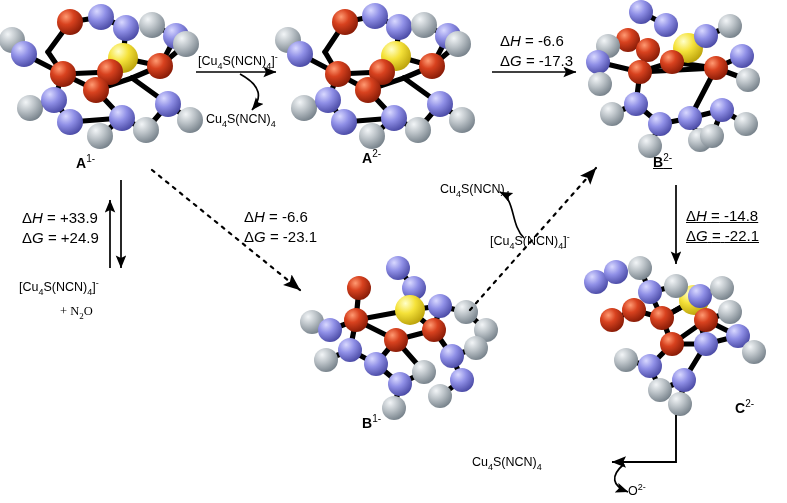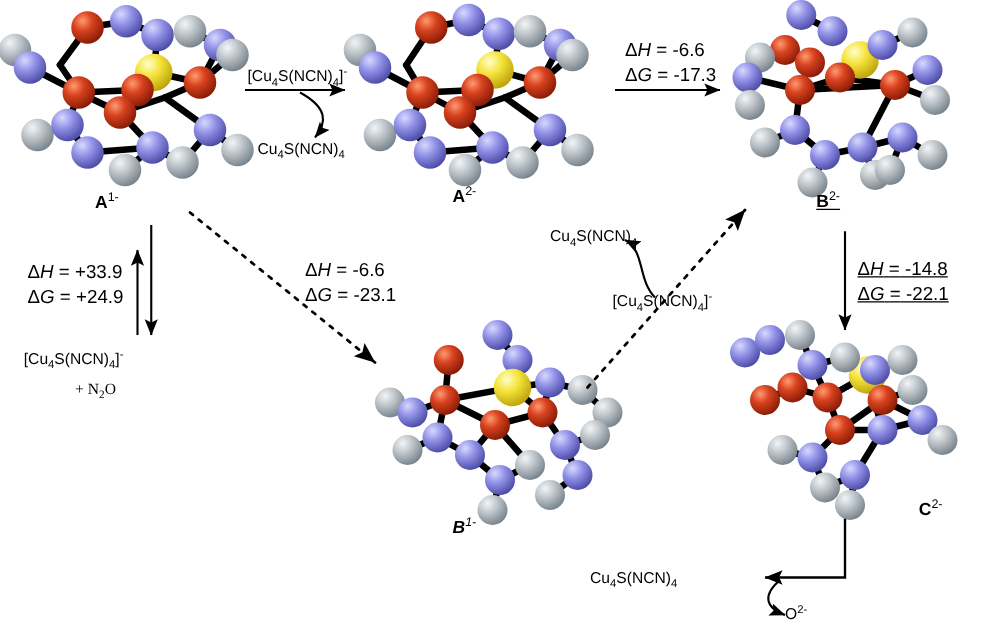--- a/index.html
+++ b/index.html
@@ -343,21 +343,21 @@
 
 <div class="lbl struct-label" style="left:76px;top:153px;">
   <span>A</span><span class="chg">1-</span>
 </div>
 <div class="lbl struct-label" style="left:362px;top:148px;">
   <span>A</span><span class="chg">2-</span>
 </div>
 <div class="lbl struct-label" style="left:653px;top:152px;text-decoration:underline;">
   <span>B</span><span class="chg">2-</span>
 </div>
-<div class="lbl struct-label" style="left:362px;top:413px;font-style:italic;">
+<div class="lbl struct-label" style="left:362px;top:413px;">
   <span>B</span><span class="chg">1-</span>
 </div>
 <div class="lbl struct-label" style="left:735px;top:398px;">
   <span>C</span><span class="chg">2-</span>
 </div>
 
 <div class="lbl formula" style="left:198px;top:52px;">
   <span>[Cu</span><span class="sub">4</span><span>S(NCN)</span><span class="sub">4</span><span>]</span><span class="sup">-</span>
 </div>
 

